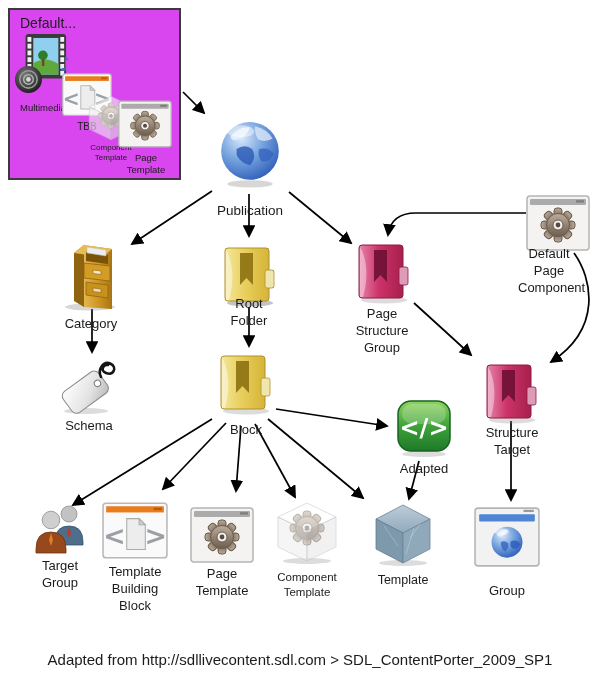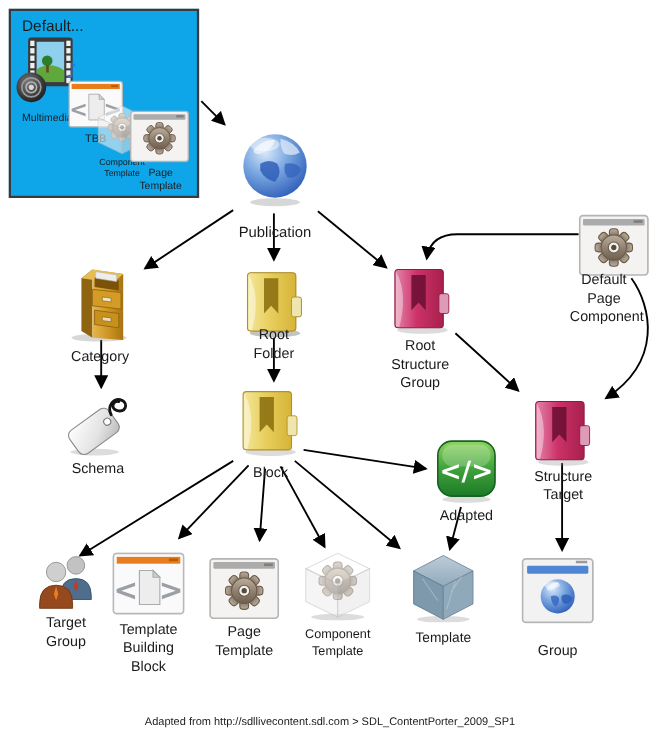--- a/index.html
+++ b/index.html
@@ -7,23 +7,23 @@
   body{width:600px;height:673px;position:relative;overflow:hidden;
        font-family:"Liberation Sans",sans-serif;color:#1b1b1b}
   .abs{position:absolute}
   .lbl{position:absolute;text-align:center;font-size:13px;line-height:1.3;color:#1b1b1b}
   .lbl-sm{font-size:11.5px}
   .lbl-md{font-size:12.5px}
   .lbl-xxs{font-size:8px;line-height:1.25}
   .lbl-xs{font-size:9.5px;line-height:1.25}
   .lbl-s10{font-size:10px}
   .default-box{position:absolute;left:8px;top:8px;width:173px;height:172px;
-               border:2px solid #3a3a3a;background:#0ea5e9}
+               border:2px solid #3a3a3a;background:#d946ef}
   .box-title{position:absolute;left:10px;top:5px;font-size:14px}
-  .caption{position:absolute;left:0;top:651px;width:600px;text-align:center;font-size:10px}
+  .caption{position:absolute;left:0;top:651px;width:600px;text-align:center;font-size:15px}
   svg{display:block}
   .overlay{position:absolute;left:0;top:0;pointer-events:none}
 </style>
 </head>
 <body>
 
 <svg width="0" height="0" class="abs" aria-hidden="true">
   <defs>
     <linearGradient id="gradYellow" x1="0" y1="0" x2="1" y2="0">
       <stop offset="0" stop-color="#F4E79C"></stop>
@@ -226,21 +226,21 @@
 </svg>
 <div class="lbl" style="left:225px;top:296px;width:48px">Root Folder</div>
 
 <svg class="abs" style="left:354px;top:240px" width="56" height="64" viewBox="0 0 56 64">
   <ellipse cx="30" cy="60" rx="23" ry="3.5" fill="#8C8C8C" opacity="0.3"></ellipse>
   <path d="M8,5 h38 a3,3 0 0 1 3,3 v47 a3,3 0 0 1 -3,3 H8 a3,3 0 0 1 -3,-3 V8 a3,3 0 0 1 3,-3 z" fill="url(#gradMagenta)" stroke="#8F1A44" stroke-width="1"></path>
   <path d="M20,10 h13 v32 l-6.5,-7 l-6.5,7 z" fill="#6E0F33" opacity="0.9"></path>
   <path d="M6,7 C14,20 14,40 9,57 L6,57 Z" fill="#FFFFFF" opacity="0.4"></path>
   <rect x="45" y="27" width="9" height="18" rx="2" fill="#DD9BB8" stroke="#8F1A44" stroke-width="0.8"></rect>
 </svg>
-<div class="lbl" style="left:351px;top:306px;width:62px">Root Structure Group</div>
+<div class="lbl" style="left:351px;top:306px;width:62px">Page Structure Group</div>
 
 <svg class="abs" style="left:526px;top:194px" width="64" height="58" viewBox="0 0 64 56">
   <rect x="1" y="1" width="62" height="54" rx="3" fill="#F4F3F1" stroke="#B5B5B5" stroke-width="1.5"></rect>
   <rect x="4" y="4" width="56" height="6" rx="1" fill="#ABABAB"></rect>
   <rect x="50" y="5.2" width="8" height="2.4" fill="#7E7E7E"></rect>
   <use href="#gearSym" x="14" y="12" width="36" height="36"></use>
 </svg>
 <div class="lbl" style="left:518px;top:246px;width:62px">Default Page Component</div>
 
 <svg class="abs" style="left:216px;top:350px" width="56" height="66" viewBox="0 0 56 64">

